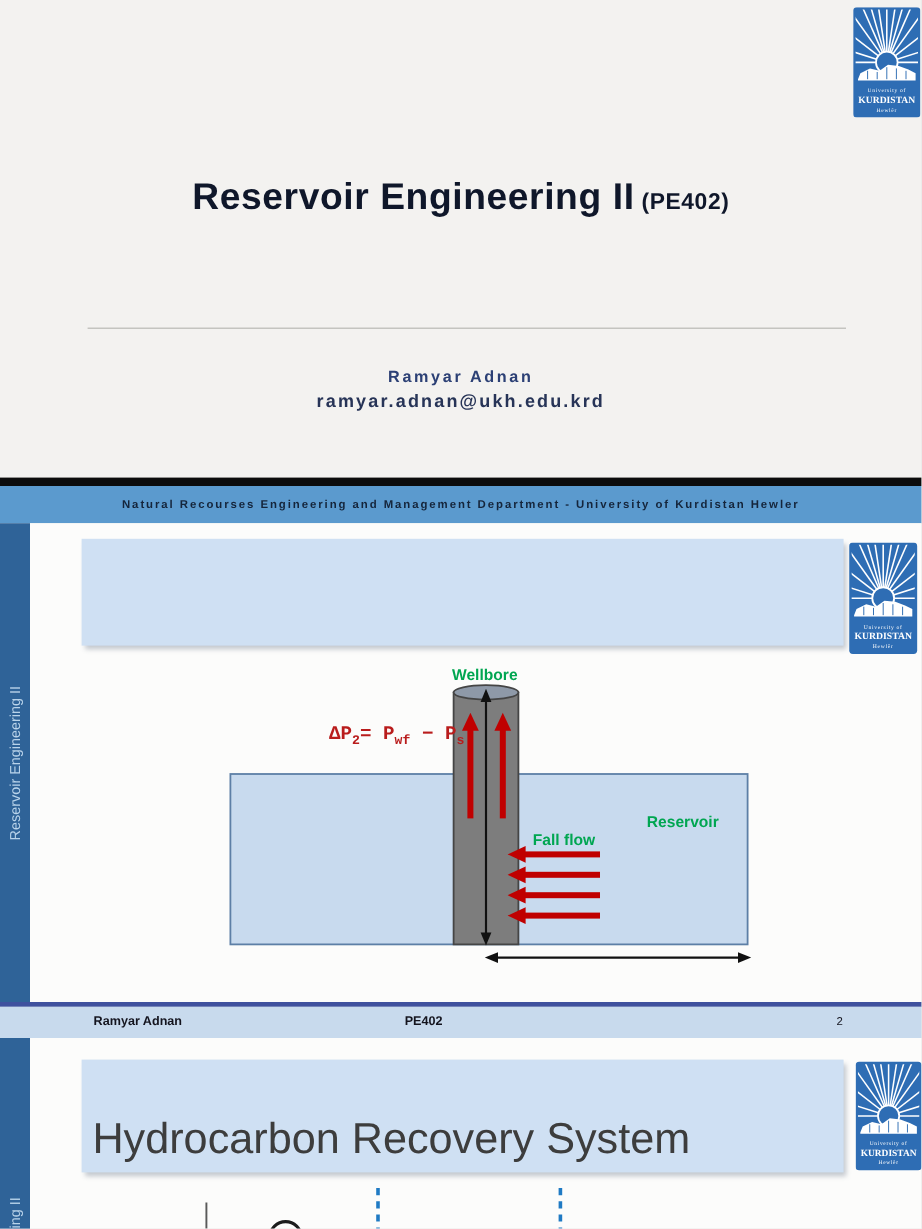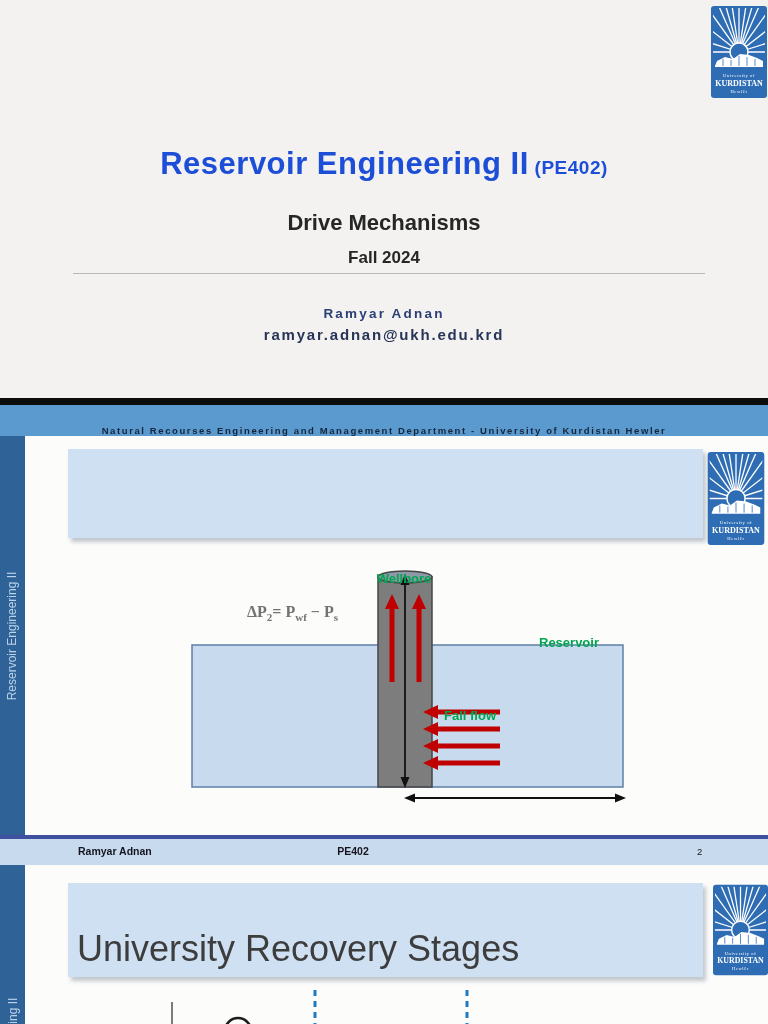--- a/index.html
+++ b/index.html
@@ -3,61 +3,61 @@
 <meta charset="utf-8">
 <style>
   html,body{margin:0;padding:0;}
   body{width:768px;height:1024px;overflow:hidden;background:#e8e8e6;
        font-family:"Liberation Sans",sans-serif;position:relative;}
   .page{position:absolute;left:0;top:0;width:768px;height:1024px;}
 
   
   .slide1{position:absolute;left:0;top:0;width:768px;height:398px;background:#f3f2f0;}
   .s1-title{position:absolute;left:0;top:146px;width:768px;text-align:center;
-            font-weight:bold;font-size:31px;color:#1d4ed8;letter-spacing:0.5px;}
+            font-weight:bold;font-size:31px;color:#0f172a;letter-spacing:0.5px;}
   .s1-title .suffix{font-size:19px;}
   .s1-subtitle{position:absolute;left:0;top:210px;width:768px;text-align:center;
                font-weight:bold;font-size:22px;color:#262626;}
   .s1-term{position:absolute;left:0;top:248px;width:768px;text-align:center;
            font-weight:bold;font-size:17px;color:#262626;}
   .s1-divider{position:absolute;left:73px;top:273px;width:632px;height:0;
               border-top:1px solid #b9b8b5;}
   .s1-author{position:absolute;left:0;top:306px;width:768px;text-align:center;
              font-weight:bold;font-size:13.5px;color:#2c4075;letter-spacing:2.2px;}
   .s1-email{position:absolute;left:0;top:326px;width:768px;text-align:center;
             font-weight:bold;font-size:15px;color:#273457;letter-spacing:1.8px;}
 
   
   .black-bar{position:absolute;left:0;top:398px;width:768px;height:7px;background:#0c0c0c;}
   .dept-bar{position:absolute;left:0;top:405px;width:768px;height:31px;background:#5b9ace;
-            display:flex;align-items:flex-end;justify-content:center;}
+            display:flex;align-items:center;justify-content:center;}
   .dept-bar span{font-weight:bold;font-size:9.5px;color:#15253b;letter-spacing:1.6px;}
 
   
   .slide2{position:absolute;left:0;top:436px;width:768px;height:399px;background:#fcfcfb;}
   .sidebar{position:absolute;left:0;top:0;width:25px;background:#2f6398;
            display:flex;align-items:center;justify-content:center;overflow:visible;}
   .sidebar-2{top:436px;height:399px;position:absolute;}
   .vtext{white-space:nowrap;transform:rotate(-90deg);font-size:12px;color:#b9d3ea;}
   .banner{position:absolute;background:#cfe0f3;box-shadow:3px 4px 4px rgba(125,135,150,0.45);}
   .banner-2{left:68px;top:449px;width:635px;height:89px;}
   .slide-title{position:absolute;font-size:36px;color:#3d3d3d;}
   .title-2{left:77px;top:492px;}
   .title-3{left:77px;top:928px;}
   .logo{position:absolute;}
   .logo-1{left:711px;top:6px;width:56px;height:92px;}
   .logo-2{left:705px;top:452px;width:62px;height:93px;}
   .logo-3{left:713px;top:884px;width:55px;height:92px;}
 
-  .diagram-label{position:absolute;font-weight:bold;font-size:13px;color:#00a651;text-align:center;margin-top:16px;}
+  .diagram-label{position:absolute;font-weight:bold;font-size:13px;color:#00a651;text-align:center;}
   .lbl-wellbore{left:359px;top:555px;width:90px;}
-  .lbl-reservoir{left:524px;top:619px;width:90px;}
+  .lbl-reservoir{left:524px;top:677px;width:90px;}
   .lbl-fluidflow{left:425px;top:692px;width:90px;}
-  .formula{position:absolute;font-family:Liberation Serif, serif;font-weight:bold;
-           font-size:16px;color:#737373;text-align:left;}
+  .formula{position:absolute;font-family:Liberation Mono, monospace;font-weight:bold;
+           font-size:16px;color:#b91c1c;text-align:right;}
   .formula sub{font-size:11px;}
   .f-dp2{left:247px;top:603px;width:140px;}
   .f-dp1{left:435px;top:804px;width:160px;}
   .diagram-svg{position:absolute;left:0;top:436px;}
 
   
   .navy-line{position:absolute;left:0;top:835px;width:768px;height:4px;background:#3f519e;}
   .footer-band{position:absolute;left:0;top:839px;width:768px;height:26px;background:#c8daed;}
   .footer-left{position:absolute;left:78px;top:845px;font-weight:bold;font-size:10.5px;color:#14141e;}
   .footer-center{position:absolute;left:0;top:845px;width:706px;text-align:center;
@@ -71,22 +71,20 @@
   .banner-3{left:68px;top:883px;width:635px;height:94px;}
   .s3-svg{position:absolute;left:0;top:865px;}
 </style>
 </head>
 <body>
 
 <div class="page">
 
   <div class="slide1">
     <div class="s1-title"><span>Reservoir Engineering II</span><span class="suffix"> (PE402)</span></div>
-    <div class="s1-subtitle">Drive Mechanisms</div>
-    <div class="s1-term">Fall 2024</div>
     <div class="s1-divider"></div>
     <div class="s1-author">Ramyar Adnan</div>
     <div class="s1-email">ramyar.adnan@ukh.edu.krd</div>
   </div>
 
   <svg class="logo logo-1" viewBox="0 0 56 92">
     <defs>
       <clipPath id="lc1">
           <rect x="2" y="2" width="52" height="88" rx="3"></rect>
         </clipPath>
@@ -225,21 +223,21 @@
   <div class="footer-band"></div>
   <div class="footer-left">Ramyar Adnan</div>
   <div class="footer-center">PE402</div>
   <div class="footer-page">2</div>
 
   <div class="slide3"></div>
   <div class="sidebar sidebar-3">
     <span class="vtext">Reservoir Engineering II</span>
   </div>
   <div class="banner banner-3"></div>
-  <div class="slide-title title-3">University Recovery Stages</div>
+  <div class="slide-title title-3">Hydrocarbon Recovery System</div>
 
   <svg class="logo logo-3" viewBox="0 0 56 92">
     <defs>
         <clipPath id="lc3">
           <rect x="2" y="2" width="52" height="88" rx="3"></rect>
         </clipPath>
       </defs>
     <rect x="0" y="0" width="56" height="92" rx="3" fill="#2e6db4"></rect>
     <g clip-path="url(#lc3)">
       <g stroke="#ffffff" stroke-width="1.3">

